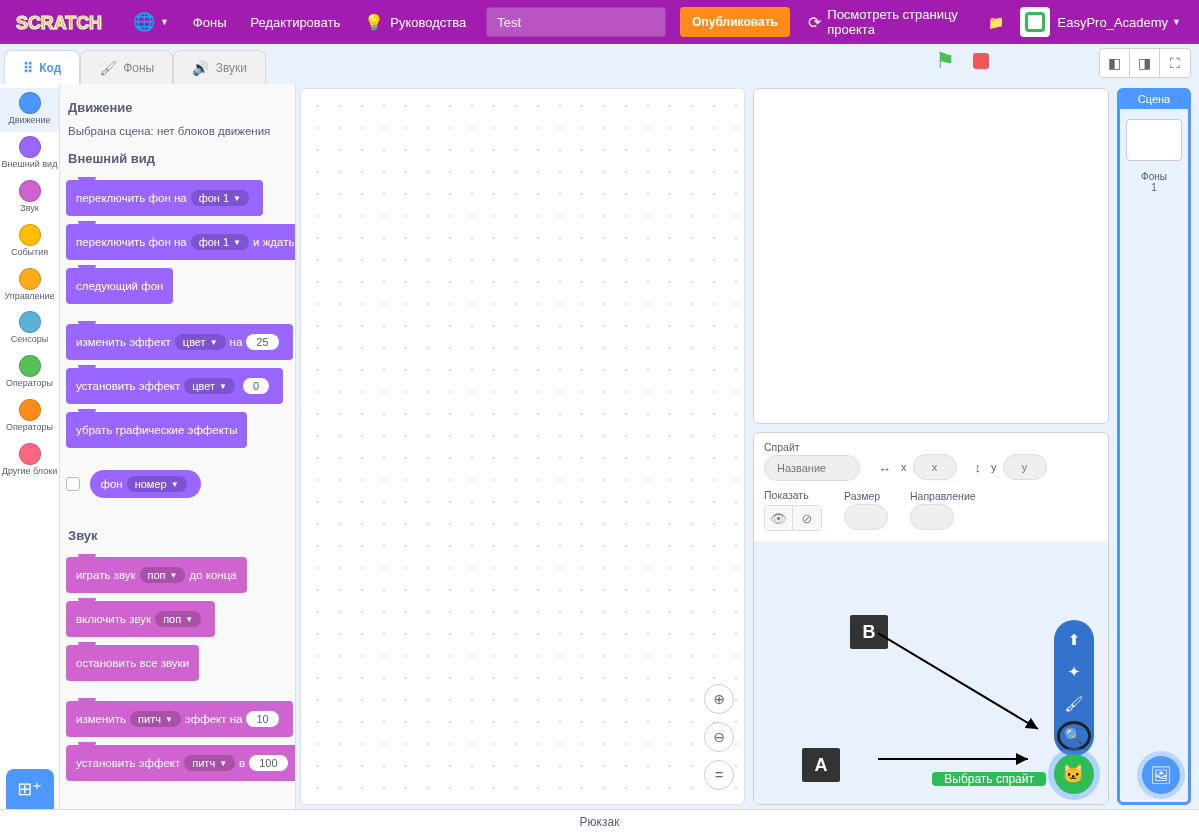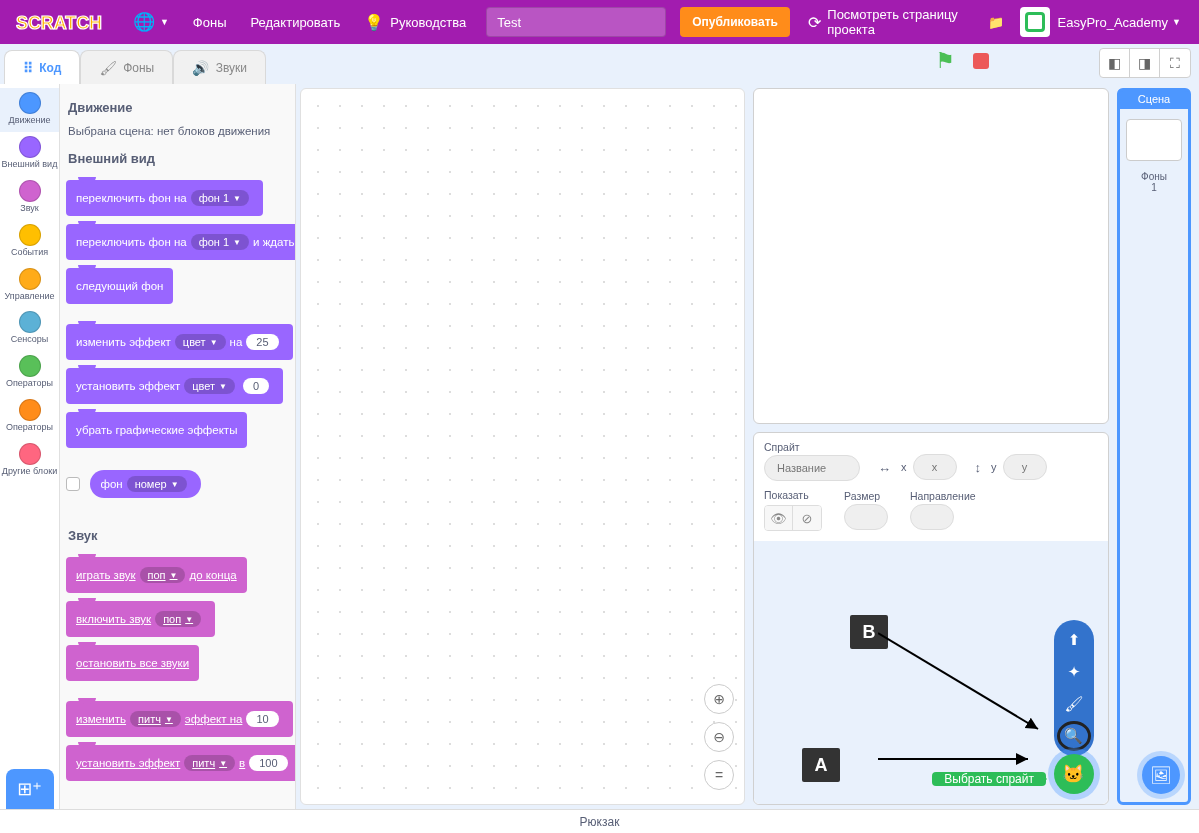--- a/index.html
+++ b/index.html
@@ -46,21 +46,21 @@
 .ext-btn { margin-top: auto; width: 48px; height: 40px; background: #4d97ff; border-radius: 8px 8px 0 0; display: flex; align-items: center; justify-content: center; color: #fff; font-size: 18px; cursor: pointer; margin-bottom:0; }
 
 
 .palette { width: 236px; background: #f9f9f9; border-right: 1px solid #e0e0e0; overflow-y: auto; padding: 8px 6px 20px; position: relative; }
 .palette::-webkit-scrollbar { width: 8px; }
 .palette-section-title { font-size: 13px; font-weight: 600; color: #575e75; margin: 8px 0 10px 2px; }
 .palette-note { font-size: 11.5px; color: #575e75; margin: 0 0 14px 2px; white-space: nowrap; overflow: hidden; }
 .block { display: inline-flex; align-items: center; height: 36px; border-radius: 4px; padding: 0 10px; color: #fff; font-size: 11.5px; margin: 4px 0; position: relative; cursor: grab; white-space: nowrap; }
 .block::before { content:''; position:absolute; left:12px; top:-3px; width:18px; height:6px; background:inherit; border-radius: 0 0 6px 6px; }
 .block.looks { background: #9966ff; }
-.block.sound { background: #cf63cf; text-decoration: underline; }
+.block.sound { background: #cf63cf; }
 .block.reporter { border-radius: 18px; }
 .block.reporter::before { display:none; }
 .block .pill { background: rgba(0,0,0,0.18); border-radius: 12px; padding: 2px 8px; margin: 0 4px; font-size: 11px; display:inline-flex; align-items:center; }
 .block .pill.white { background: #fff; color: #575e75; border-radius: 14px; padding: 2px 10px; }
 .block .caret { font-size: 8px; margin-left: 4px; }
 .reporter-checkbox { display:inline-block; width:14px; height:14px; border:1px solid #bbb; border-radius:3px; background:#fff; vertical-align:middle; margin-right:6px; }
 
 
 .workspace { flex: 1; background: #fff; border: 1px solid #e0e0e0; border-radius: 6px; margin: 4px 8px 4px 4px; position: relative; background-image: radial-gradient(#ddd 1px, transparent 1px); background-size: 22px 22px; background-position: 6px 6px; }
 .ws-controls { position: absolute; right: 10px; bottom: 14px; display: flex; flex-direction: column; gap: 8px; }

